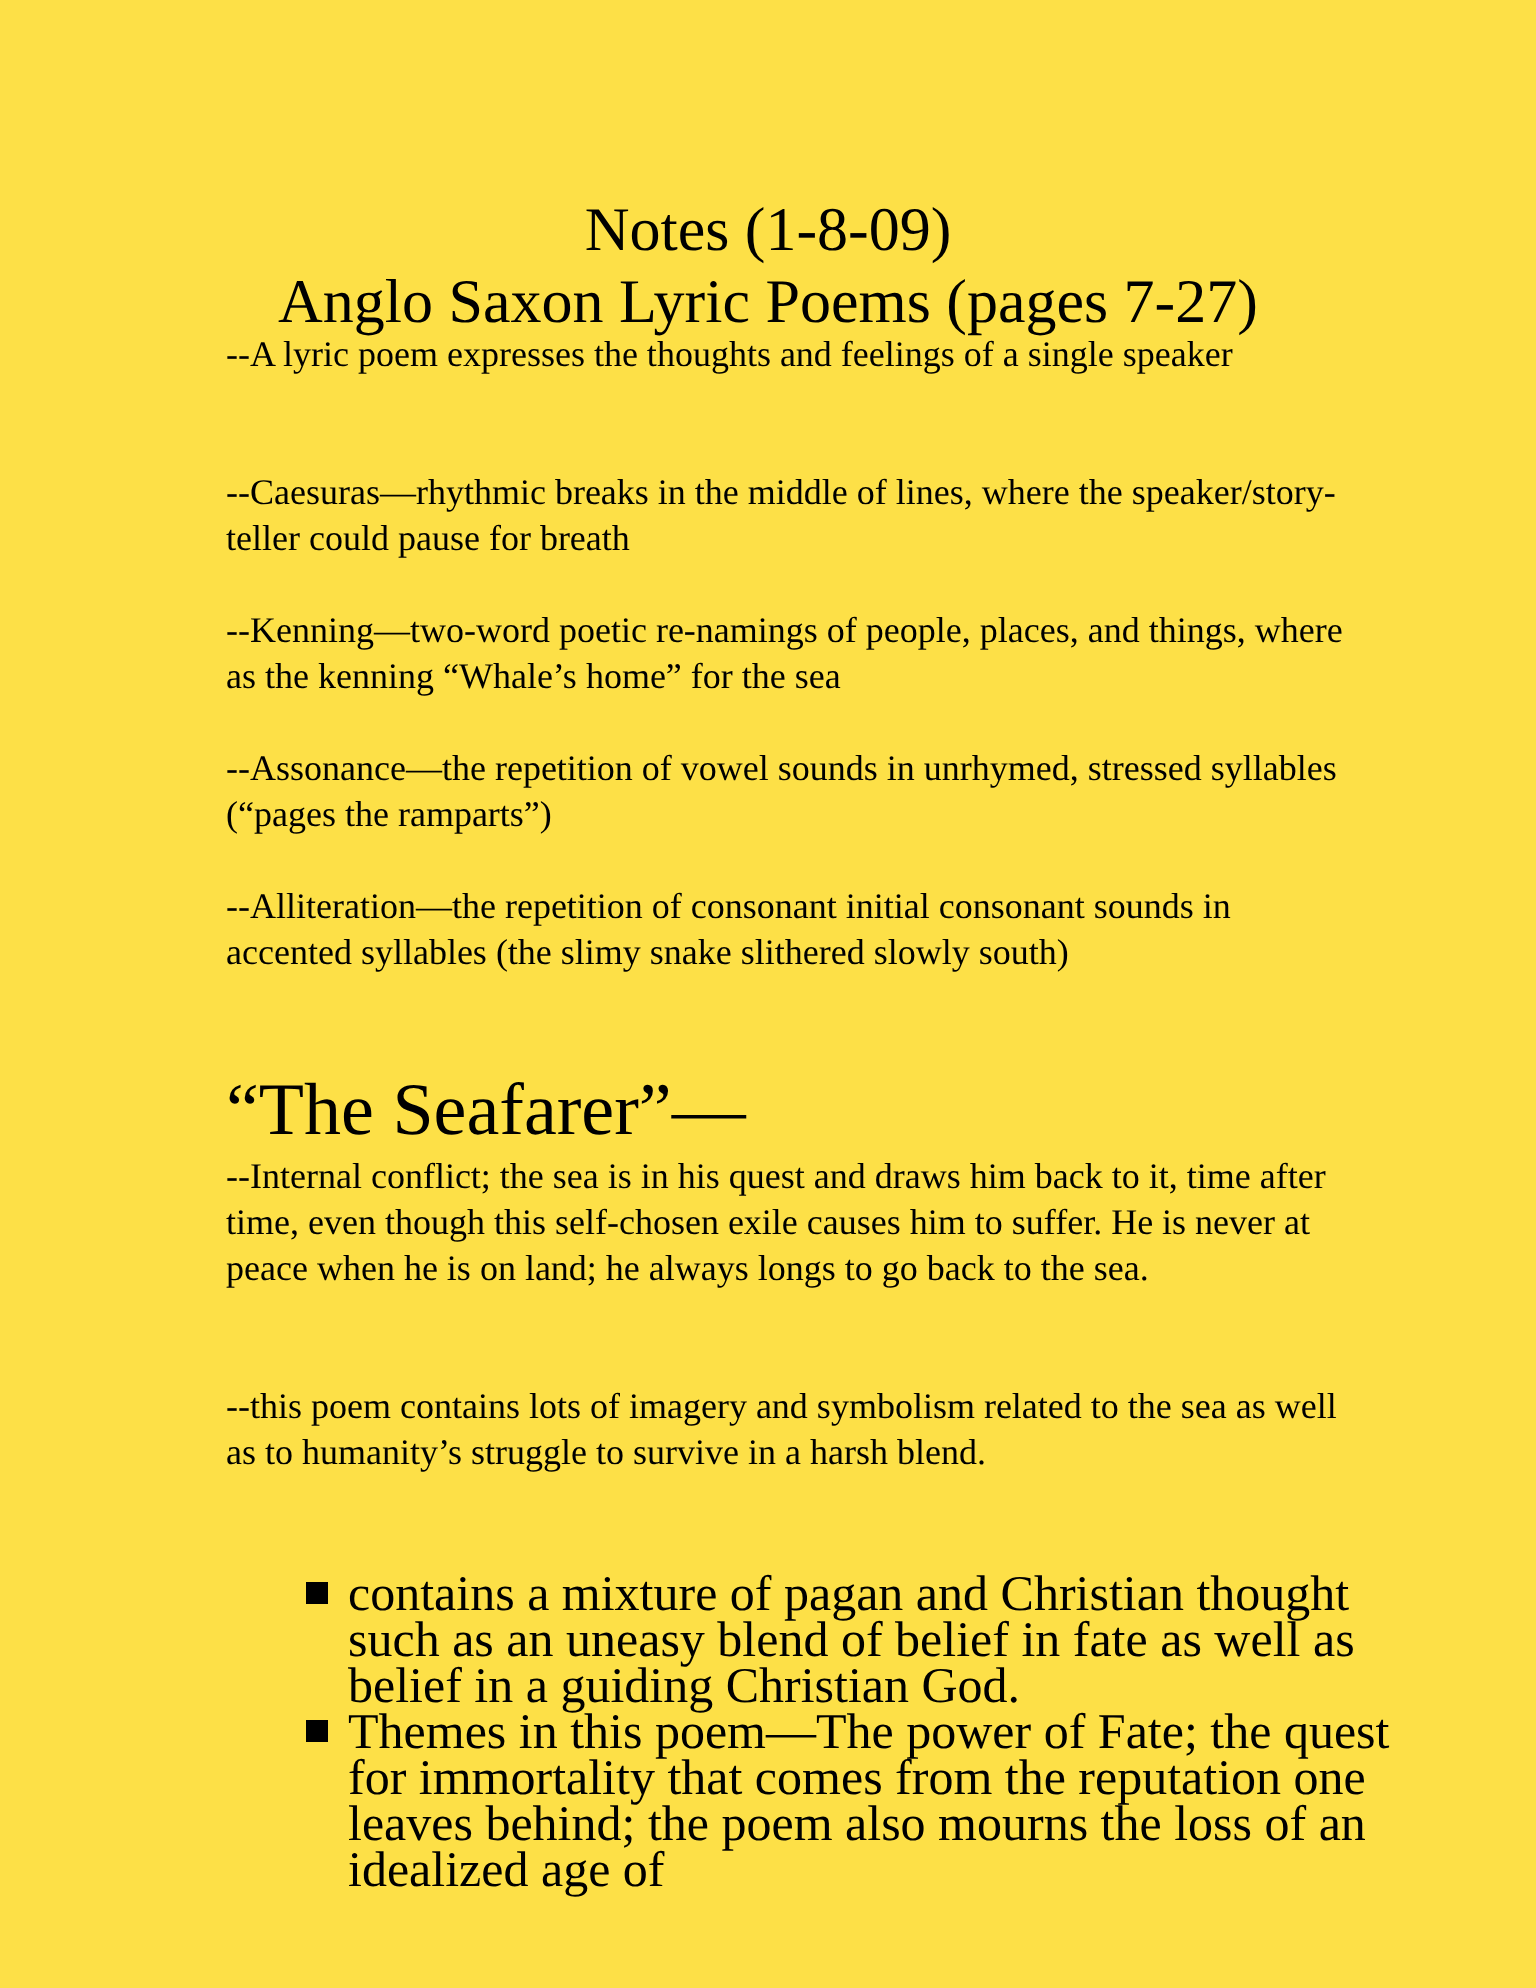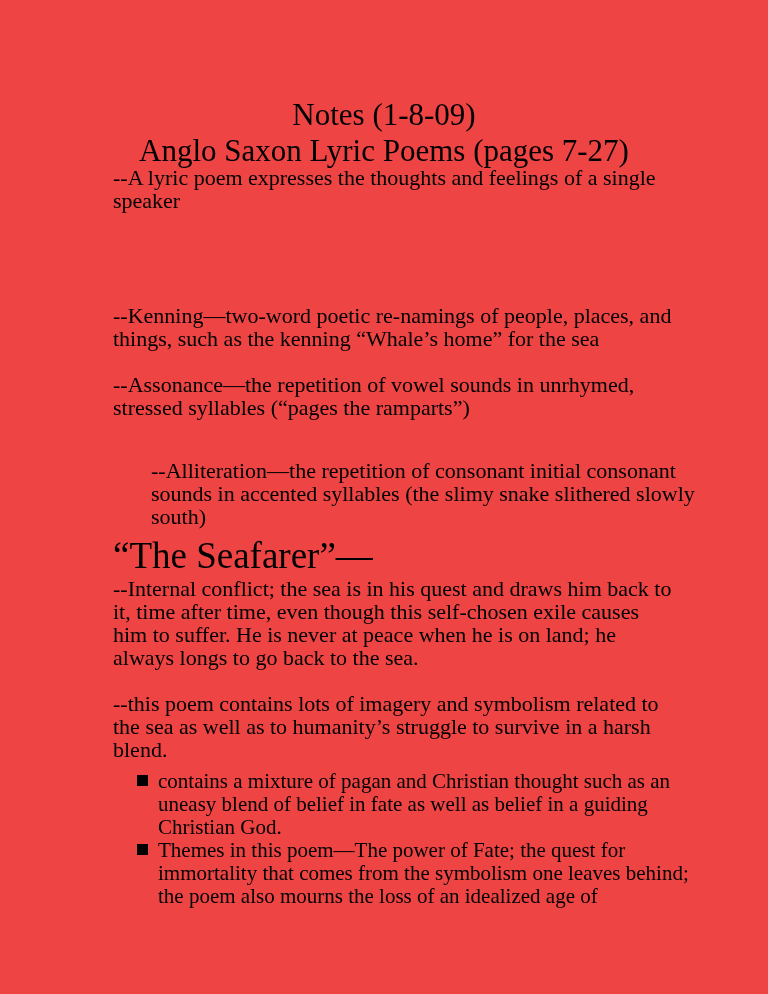--- a/index.html
+++ b/index.html
@@ -14,64 +14,64 @@
       overflow: hidden;
       font-family: "Liberation Serif", "DejaVu Serif", serif;
       color: #000000;
     }
     .page {
       position: absolute;
       left: 0;
       top: 0;
       width: 768px;
       height: 994px;
-      background: #ef4444;
+      background: #fde047;
     }
     .title-block {
       position: absolute;
       left: 0;
       top: 97px;
       width: 768px;
       text-align: center;
       font-size: 31px;
       line-height: 36px;
     }
     .title-line {
       display: block;
       white-space: nowrap;
     }
     .body-block {
       position: absolute;
       left: 113px;
       width: 560px;
-      font-size: 22px;
+      font-size: 18px;
       line-height: 23px;
     }
     .para {
       margin: 0;
     }
     .section-heading {
       position: absolute;
       left: 113px;
       top: 537px;
       font-size: 37px;
       line-height: 38px;
       margin: 0;
       font-weight: normal;
       white-space: nowrap;
     }
     .bullet-list {
       position: absolute;
       left: 137px;
       top: 770px;
       width: 560px;
-      margin: 0;
+      margin: 16px;
       padding: 0;
       list-style: none;
-      font-size: 21px;
+      font-size: 25px;
       line-height: 23px;
     }
     .bullet-item {
       position: relative;
       padding-left: 21px;
       margin: 0;
     }
     .bullet-icon {
       position: absolute;
       left: 0;
@@ -88,47 +88,50 @@
 
   <div class="title-block">
     <span class="title-line">Notes (1-8-09)</span>
     <span class="title-line">Anglo Saxon Lyric Poems (pages 7-27)</span>
   </div>
 
   <div class="body-block" style="top:166px;">
     <p class="para">--A lyric poem expresses the thoughts and feelings of a single speaker</p>
   </div>
 
+  <div class="body-block" style="top:235px;">
+    <p class="para">--Caesuras—rhythmic breaks in the middle of lines, where the speaker/story-teller could pause for breath</p>
+  </div>
 
   <div class="body-block" style="top:304px;">
-    <p class="para">--Kenning—two-word poetic re-namings of people, places, and things, such as the kenning “Whale’s home” for the sea</p>
+    <p class="para">--Kenning—two-word poetic re-namings of people, places, and things, where as the kenning “Whale’s home” for the sea</p>
   </div>
 
   <div class="body-block" style="top:373px;">
     <p class="para">--Assonance—the repetition of vowel sounds in unrhymed, stressed syllables (“pages the ramparts”)</p>
   </div>
 
-  <div class="body-block" style="top:459px;margin-left:38px;">
+  <div class="body-block" style="top:442px;">
     <p class="para">--Alliteration—the repetition of consonant initial consonant sounds in accented syllables (the slimy snake slithered slowly south)</p>
   </div>
 
   <h2 class="section-heading">“The Seafarer”—</h2>
 
   <div class="body-block" style="top:577px;">
     <p class="para">--Internal conflict; the sea is in his quest and draws him back to it, time after time, even though this self-chosen exile causes him to suffer. He is never at peace when he is on land; he always longs to go back to the sea.</p>
   </div>
 
   <div class="body-block" style="top:692px;">
     <p class="para">--this poem contains lots of imagery and symbolism related to the sea as well as to humanity’s struggle to survive in a harsh blend.</p>
   </div>
 
   <ul class="bullet-list">
     <li class="bullet-item">
       <span class="bullet-icon"></span>
       <span>contains a mixture of pagan and Christian thought such as an uneasy blend of belief in fate as well as belief in a guiding Christian God.</span>
     </li>
     <li class="bullet-item">
       <span class="bullet-icon"></span>
-      <span>Themes in this poem—The power of Fate; the quest for immortality that comes from the symbolism one leaves behind; the poem also mourns the loss of an idealized age of</span>
+      <span>Themes in this poem—The power of Fate; the quest for immortality that comes from the reputation one leaves behind; the poem also mourns the loss of an idealized age of</span>
     </li>
   </ul>
 
 </div>
 
 </body></html>

